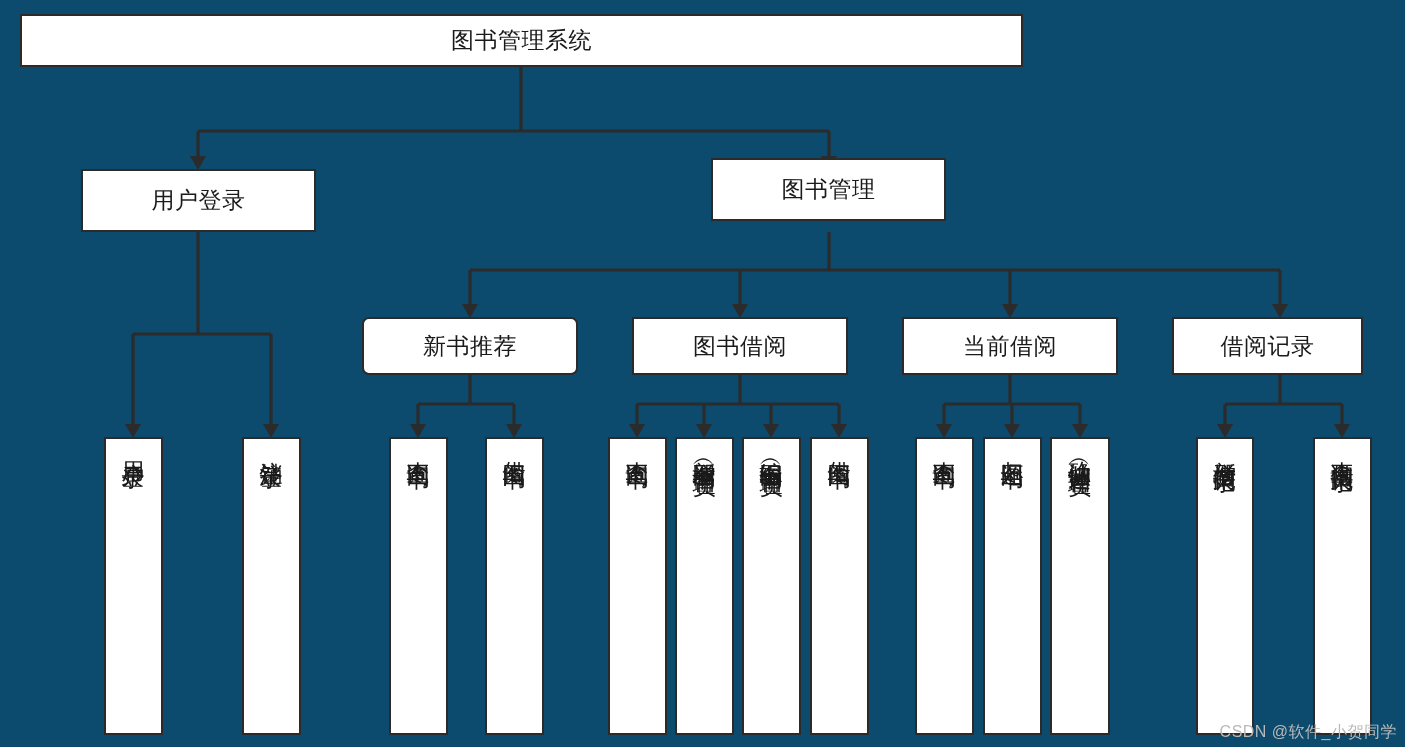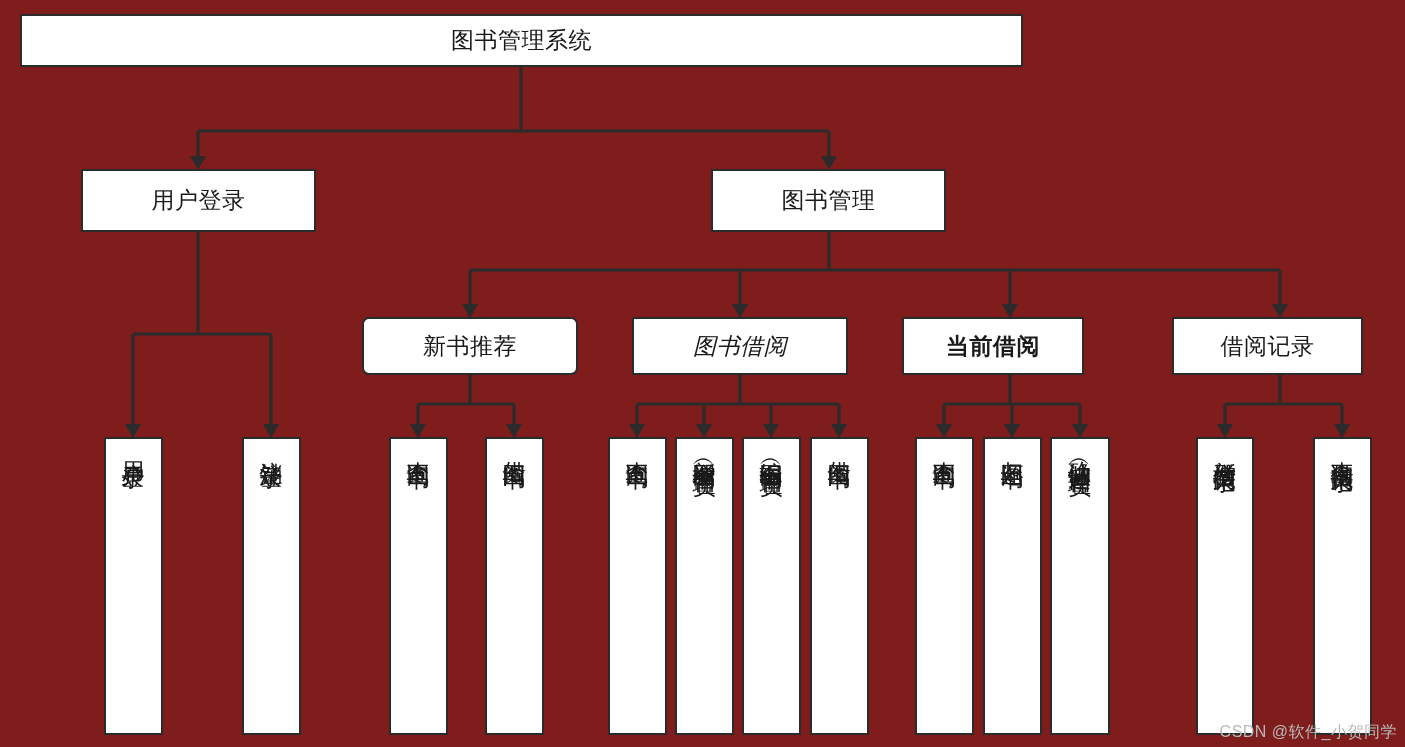--- a/index.html
+++ b/index.html
@@ -10,21 +10,21 @@
   body {
     width: 1405px;
     height: 747px;
     font-family: "Liberation Sans", "DejaVu Sans", sans-serif;
     overflow: hidden;
   }
   #diagram-root {
     position: relative;
     width: 1405px;
     height: 747px;
-    background: #7f1d1d;
+    background: #0c4a6e;
   }
   svg.connectors {
     position: absolute;
     left: 0;
     top: 0;
     width: 1405px;
     height: 747px;
     pointer-events: none;
   }
   .node {
@@ -154,31 +154,31 @@
     <polygon points="1334,424 1350,424 1342,438" fill="#2b2b2b"></polygon>
   </svg>
 
   <div class="node horizontal" style="left: 20px; top: 14px; width: 1003px; height: 53px;">
     <span class="label">图书管理系统</span>
   </div>
 
   <div class="node horizontal" style="left: 81px; top: 169px; width: 235px; height: 63px;">
     <span class="label">用户登录</span>
   </div>
-  <div class="node horizontal" style="left: 711px; top: 169px; width: 235px; height: 63px;">
+  <div class="node horizontal" style="left: 711px; top: 158px; width: 235px; height: 63px;">
     <span class="label">图书管理</span>
   </div>
 
   <div class="node horizontal" style="left: 362px; top: 317px; width: 216px; height: 58px; border-radius: 7px;">
     <span class="label">新书推荐</span>
   </div>
-  <div class="node horizontal" style="left: 632px; top: 317px; width: 216px; height: 58px; font-style: italic;">
+  <div class="node horizontal" style="left: 632px; top: 317px; width: 216px; height: 58px;">
     <span class="label">图书借阅</span>
   </div>
-  <div class="node horizontal" style="left: 902px; top: 317px; width: 182px; height: 58px; font-weight: bold;">
+  <div class="node horizontal" style="left: 902px; top: 317px; width: 216px; height: 58px;">
     <span class="label">当前借阅</span>
   </div>
   <div class="node horizontal" style="left: 1172px; top: 317px; width: 191px; height: 58px;">
     <span class="label">借阅记录</span>
   </div>
 
   <div class="node vertical" style="left: 104px; top: 437px; width: 59px; height: 298px;">
     <span class="label">用户登录</span>
   </div>
   <div class="node vertical" style="left: 242px; top: 437px; width: 59px; height: 298px;">

